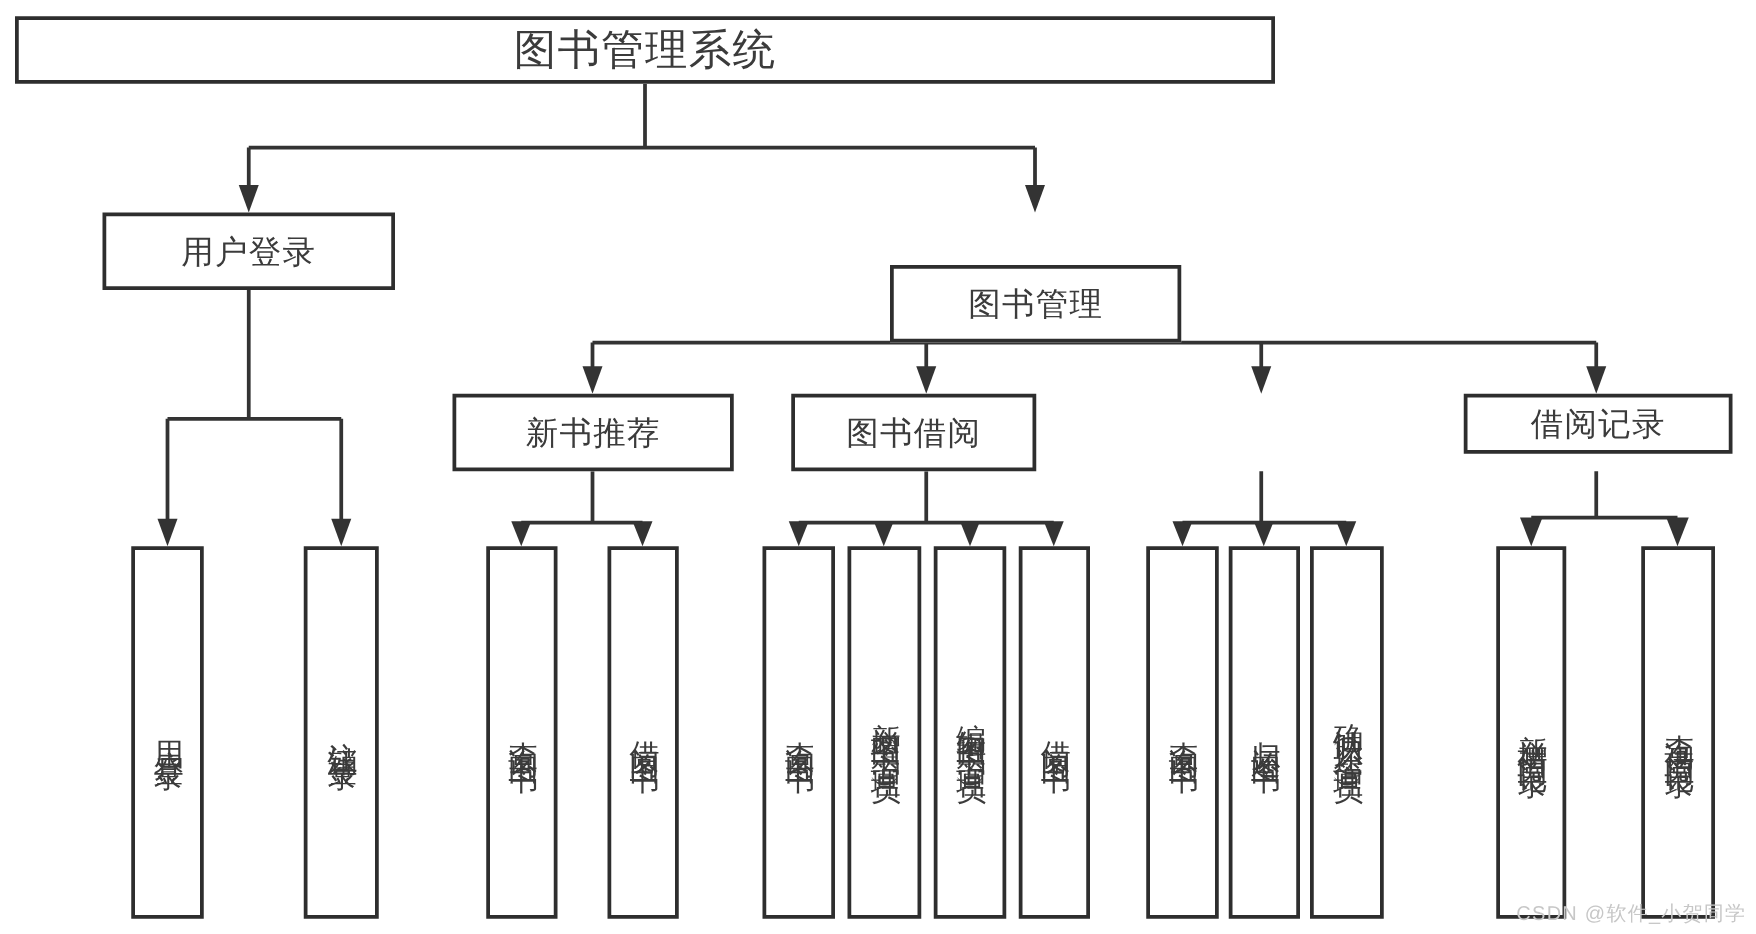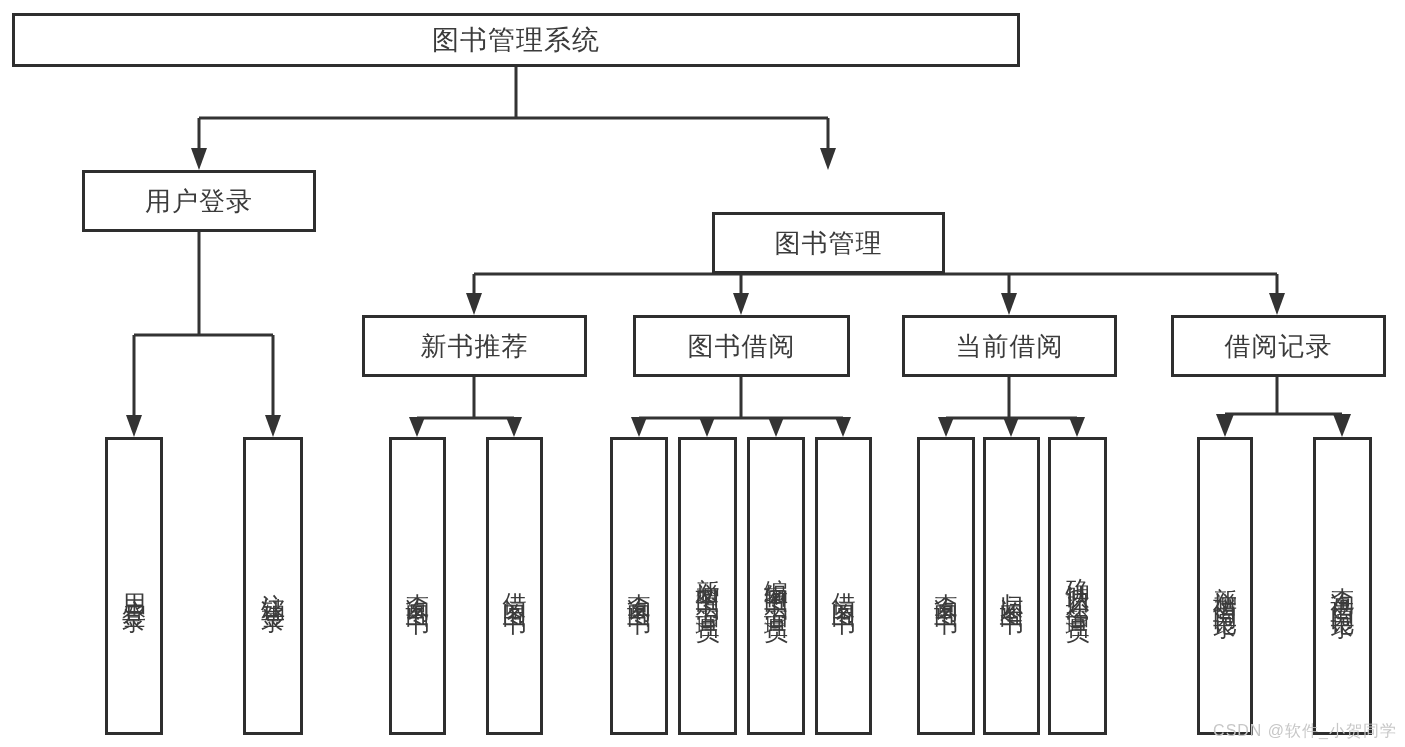--- a/index.html
+++ b/index.html
@@ -42,21 +42,21 @@
     justify-content: center;
     color: #3b3b3b;
     z-index: 2;
   }
   .h-label {
     font-size: 26px;
     letter-spacing: 1px;
     white-space: nowrap;
   }
   .root-box .h-label {
-    font-size: 27px;
+    font-size: 34px;
   }
   .leaf {
     top: 437px;
     height: 298px;
   }
   .v-label {
     writing-mode: vertical-rl;
     text-orientation: mixed;
     font-size: 24px;
     letter-spacing: 6px;
@@ -128,27 +128,24 @@
   <div class="box" style="left:82px; top:170px; width:234px; height:62px;">
     <span class="h-label">用户登录</span>
   </div>
   <div class="box" style="left:712px; top:170px; width:233px; height:62px;margin-top:42px;">
     <span class="h-label">图书管理</span>
   </div>
 
   <div class="box" style="left:362px; top:315px; width:225px; height:62px;justify-content:center;">
     <span class="h-label">新书推荐</span>
   </div>
-  <div class="box" style="left:633px; top:315px; width:217px; height:62px;">
+  <div class="box" style="left:633px; top:315px; width:196px; height:62px;">
     <span class="h-label">图书借阅</span>
   </div>
-  <div class="box" style="left:902px; top:315px; width:215px; height:62px;">
-    <span class="h-label">当前借阅</span>
-  </div>
-  <div class="box" style="left:1171px; top:315px; width:215px; height:62px;">
+  <div class="box" style="left:1171px; top:315px; width:215px; height:48px;">
     <span class="h-label">借阅记录</span>
   </div>
 
   <div class="box leaf" style="left:105px; width:58px;">
     <span class="v-label">用户登录</span>
   </div>
   <div class="box leaf" style="left:243px; width:60px;">
     <span class="v-label">注销登录</span>
   </div>
 

